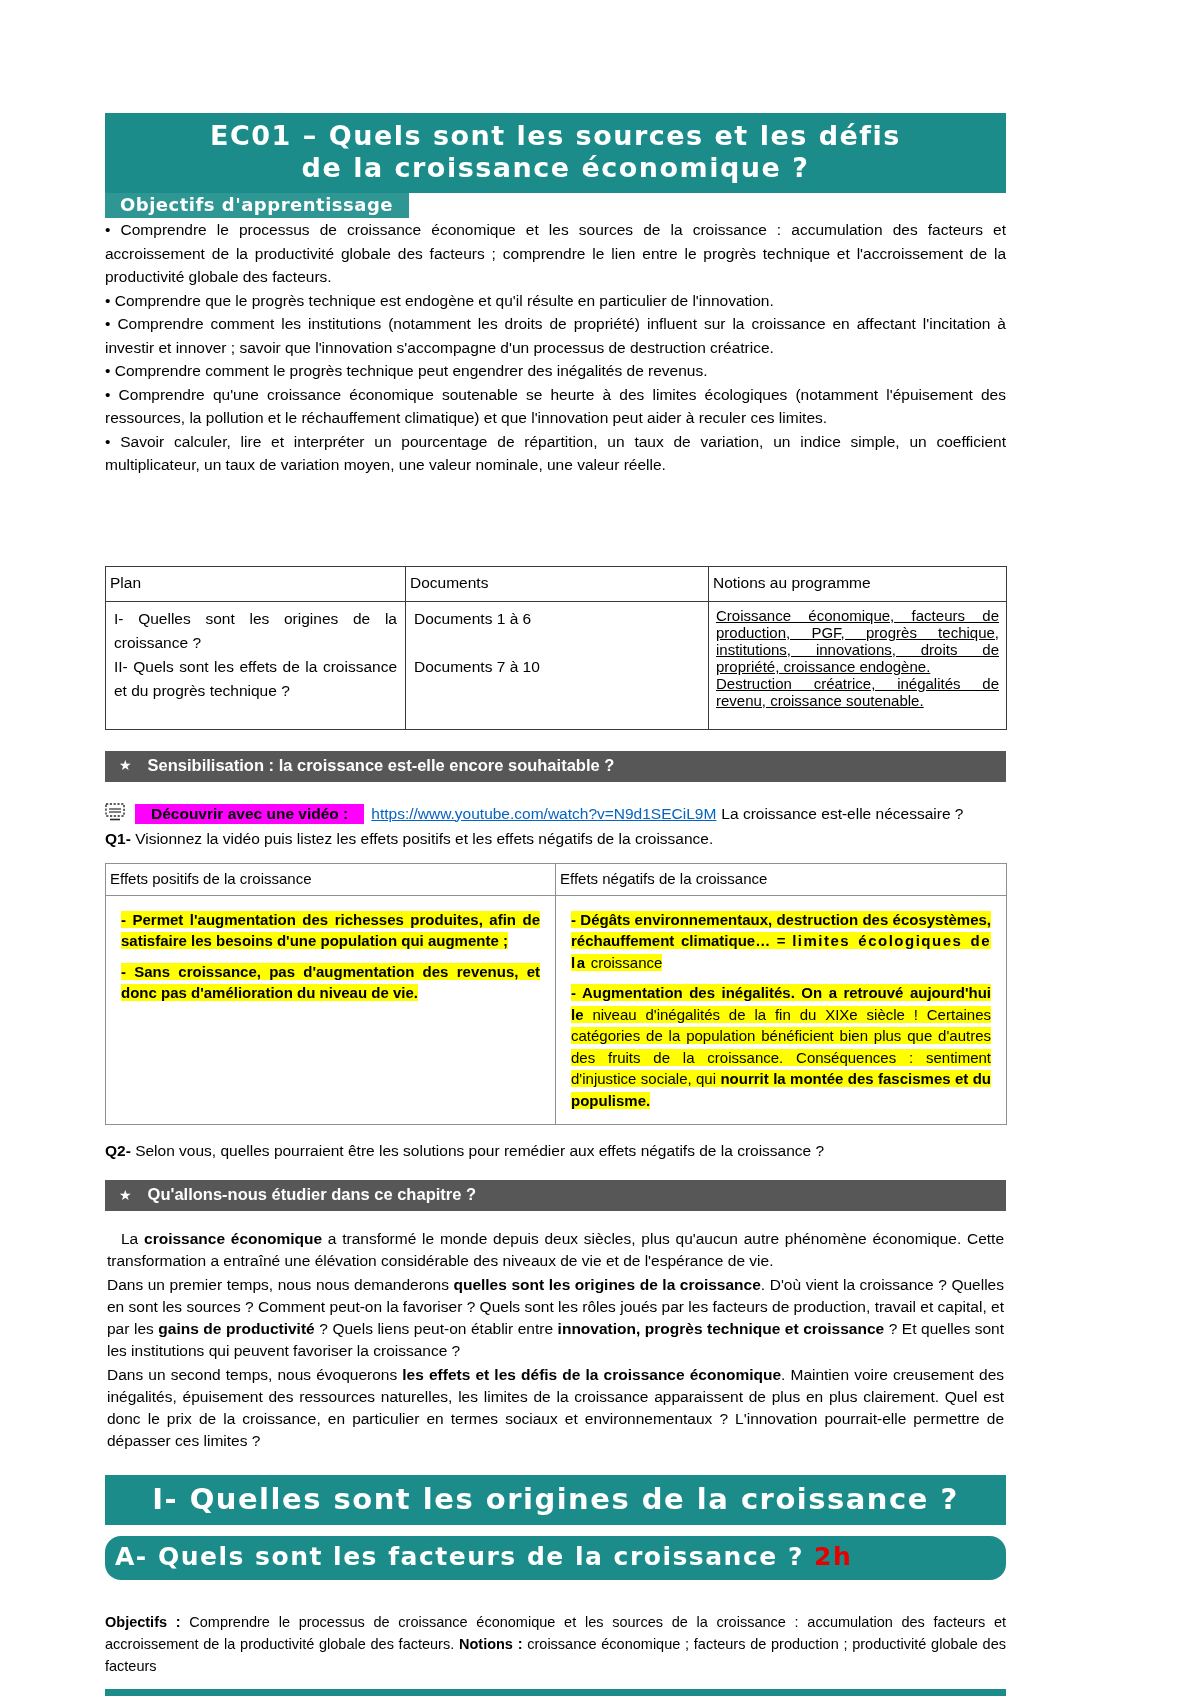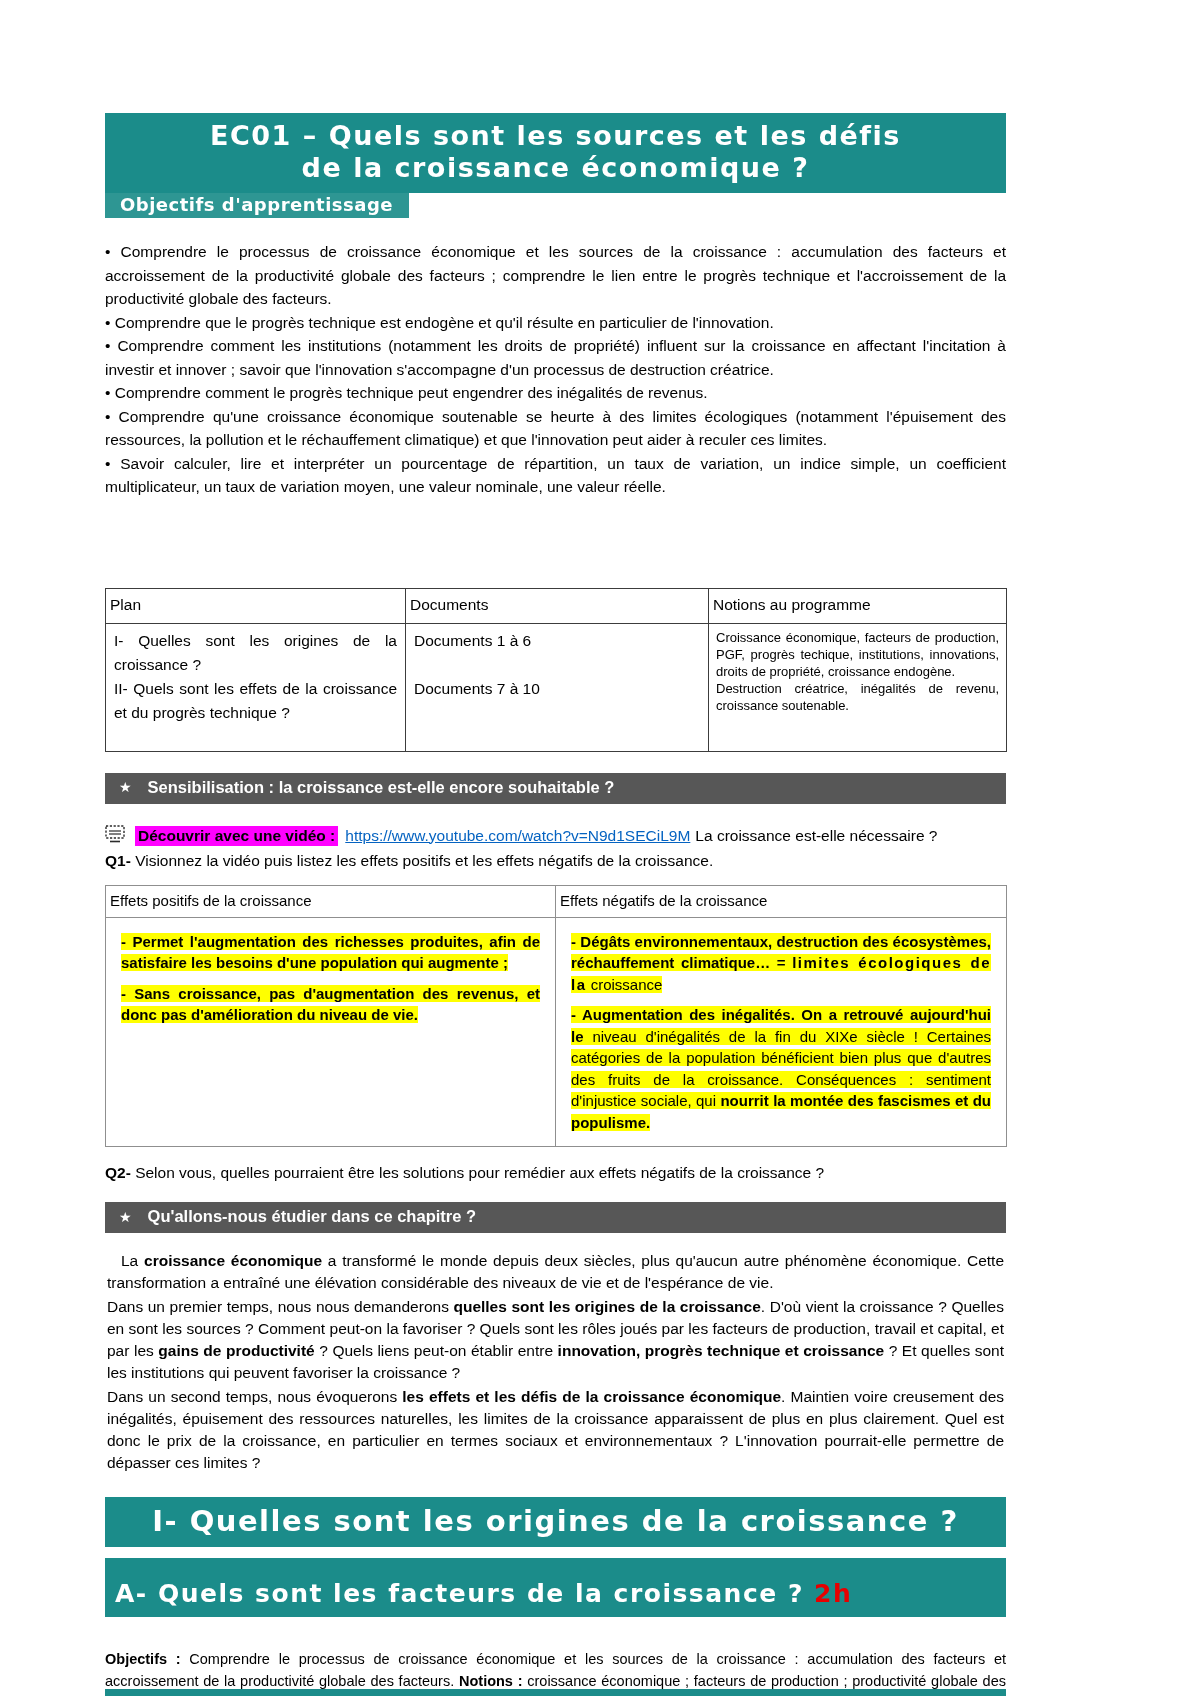--- a/index.html
+++ b/index.html
@@ -17,43 +17,43 @@
     padding:7px 0 9px; font-family:"DejaVu Sans", sans-serif; font-weight:700;
     letter-spacing:1.5px;
   }
   .banner-main .line { font-size:27px; line-height:32px; }
   .subtitle {
     display:inline-block; background:#2e9693; color:#fff;
     font-family:"DejaVu Sans", sans-serif; font-weight:700; font-size:18px;
     padding:1px 16px 3px 15px; letter-spacing:0.5px;
   }
 
-  .objectives { margin-top:22px; font-size:15.5px; line-height:23.5px; text-align:justify; }
+  .objectives { font-size:15.5px; line-height:23.5px; text-align:justify; }
   .objectives p { margin:0; }
 
   .table1 { margin-top:89px; width:100%; border-collapse:collapse; table-layout:fixed; }
   .table1 th, .table1 td { border:1px solid #3c3c3c; vertical-align:top; }
   .table1 th { font-weight:400; font-size:15.5px; text-align:left; padding:7px 4px; height:35px; }
   .td-plan { font-size:15.5px; line-height:24px; text-align:justify; padding:5px 8px; height:128px; }
   .td-plan p, .td-docs p, .td-notions p { margin:0; }
   .td-docs { font-size:15.5px; line-height:24px; padding:5px 8px; }
   .td-docs .gap { margin-top:24px; }
-  .td-notions { font-size:13px; line-height:17px; text-align:justify; padding:5px 7px; }
+  .td-notions { font-size:15px; line-height:17px; text-align:justify; padding:5px 7px;text-decoration:underline; }
 
   .banner-dark {
     background:#575757; color:#fff; font-weight:700; font-size:16.5px;
     padding:5px 10px 7px; display:flex; align-items:center;
   }
   .banner-dark .star { font-size:14px; margin:0 16px 0 4px; font-weight:400; }
   .mt-sens { margin-top:21px; }
   .mt-chap { margin-top:20px; }
 
   .video-line { margin-top:21px; font-size:15.5px; display:flex; align-items:center; }
   .video-icon { margin-right:10px; flex:0 0 auto; }
-  .hl-magenta { background:#ff00ff; font-weight:700; padding:1px 3px; }
+  .hl-magenta { background:#ff00ff; font-weight:700; padding:1px 16px; }
   .link { color:#0563c1; text-decoration:underline; margin:0 5px 0 7px; }
 
   .q-line { margin-top:5px; font-size:15.5px; }
   .q-label { font-weight:700; }
 
   .table2 { margin-top:15px; width:100%; border-collapse:collapse; table-layout:fixed; }
   .table2 th, .table2 td { border:1px solid #8f8f8f; vertical-align:top; }
   .table2 th { font-size:15px; font-weight:400; text-align:left; padding:6px 4px; height:32px; }
   .td-ans { font-size:15px; line-height:21.5px; text-align:justify; padding:4px 6px; height:197px; }
   .td-ans p { margin:9px; }
@@ -66,21 +66,21 @@
   .intro .p1 { text-indent:14px; }
 
   .banner-s1 {
     margin-top:23px; background:#1b8c8a; color:#fff; text-align:center;
     font-family:"DejaVu Sans", sans-serif; font-weight:700; font-size:29px;
     padding:6px 0 8px; letter-spacing:1.5px; line-height:36px;
   }
   .banner-sA {
     margin-top:11px; background:#1b8c8a; color:#fff; text-align:left;
     font-family:"DejaVu Sans", sans-serif; font-weight:700; font-size:25px;
-    padding:20px 0 7px 10px; letter-spacing:1.5px; line-height:32px;
+    padding:5px 0 7px 10px; letter-spacing:1.5px; line-height:32px;border-radius:16px;
   }
   .duration { color:#e60000; }
 
   .bottom-note { margin-top:31px; font-size:14.5px; line-height:22px; text-align:justify; }
   .bottom-strip { position:absolute; left:105px; bottom:0; width:901px; height:7px; background:#1b8c8a; }
 </style>
 </head>
 <body>
 
 <div class="page">

